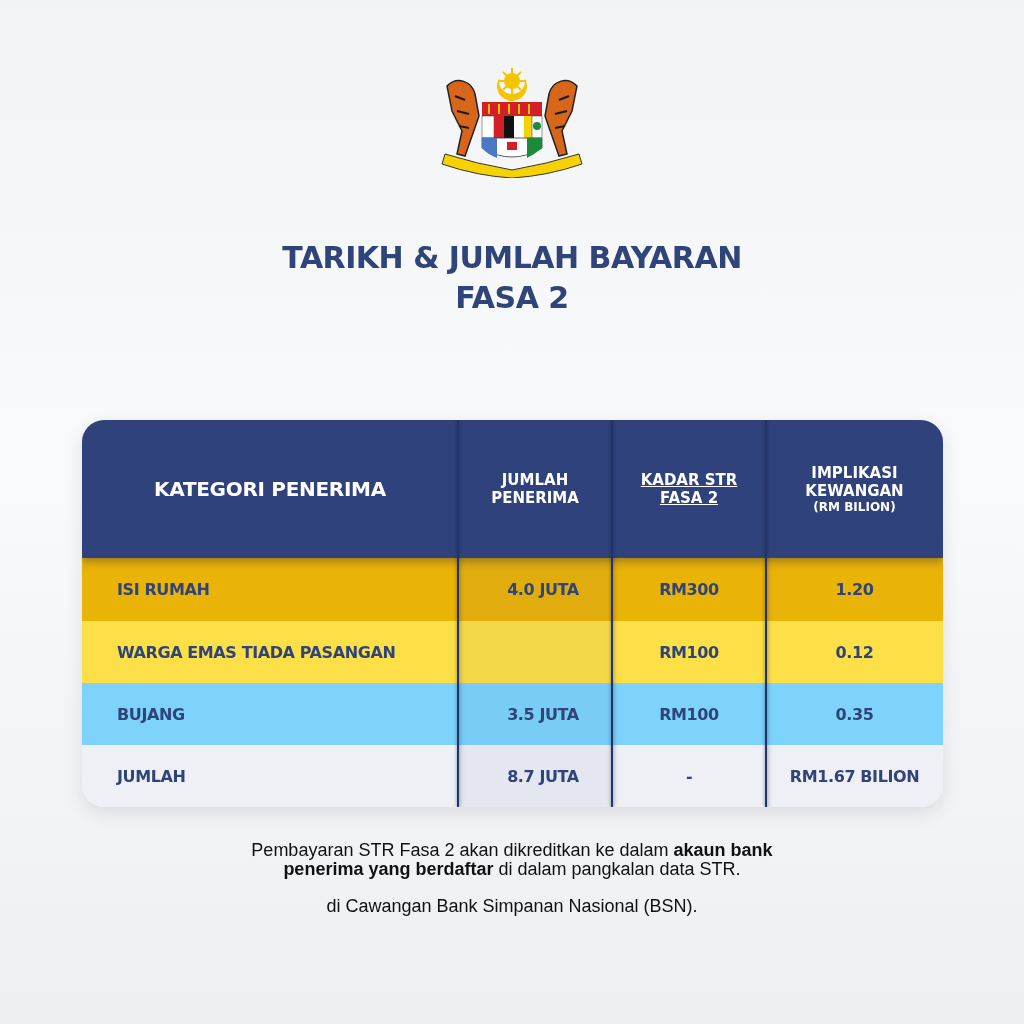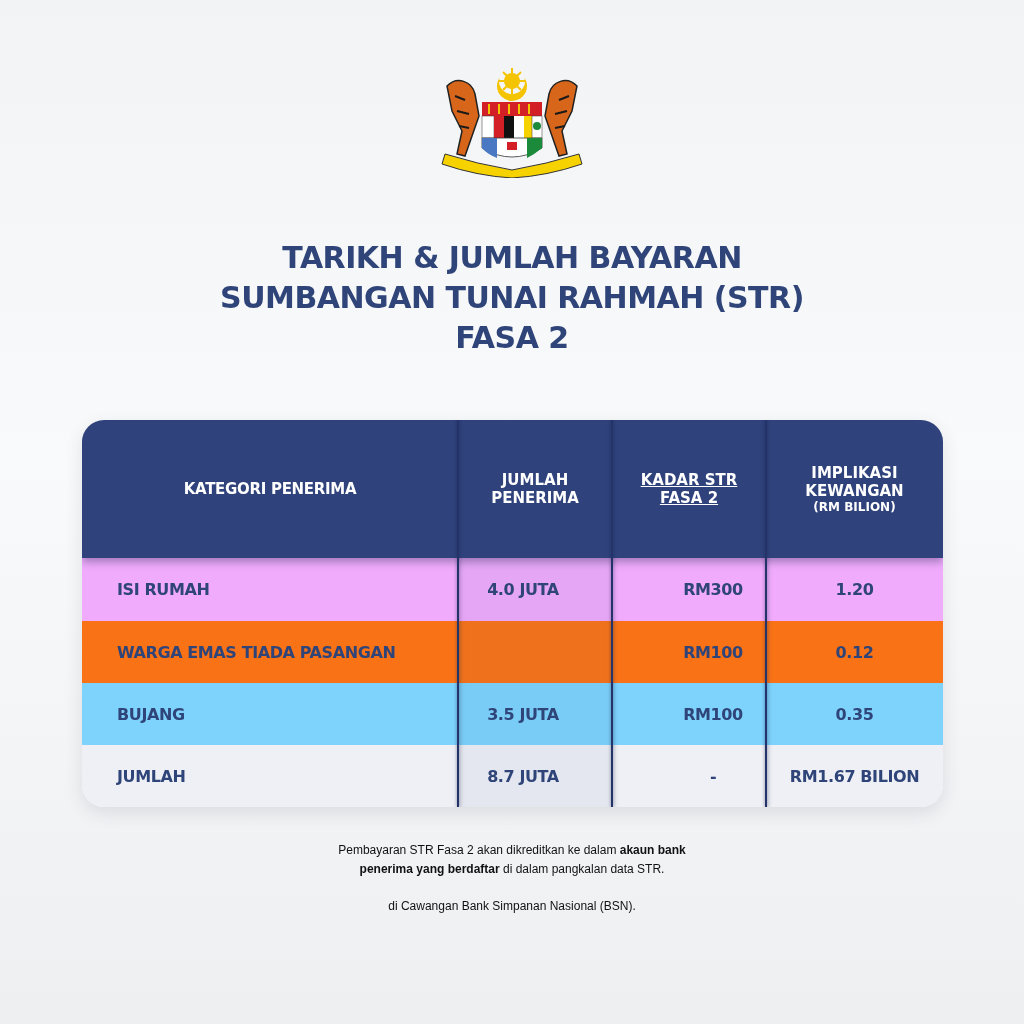--- a/index.html
+++ b/index.html
@@ -31,53 +31,53 @@
       box-shadow: 0 4px 8px rgba(20,30,70,0.35);
       z-index: 3;
     }
     .th {
       position: absolute; top: 0; height: 138px;
       display: flex; align-items: center; justify-content: center;
       flex-direction: column;
       color: #ffffff; font-weight: bold; text-align: center;
       font-family: "DejaVu Sans", sans-serif;
     }
-    .th.c0 { left: 0; width: 376px; font-size: 15px; letter-spacing: -0.3px; }
+    .th.c0 { left: 0; width: 376px; font-size: 20px; letter-spacing: -0.3px; }
     .th.c1 { left: 376px; width: 154px; font-size: 15px; line-height: 18px; }
     .th.c2 { left: 530px; width: 154px; font-size: 15px; line-height: 18px; text-decoration: underline; }
     .th.c3 { left: 684px; width: 177px; font-size: 15px; line-height: 18px; }
     .th .sub { font-size: 12px; line-height: 15px; }
     .col-sep {
       position: absolute; top: 0; width: 2px; height: 387px;
       background: #24346a; z-index: 4;
       box-shadow: 1px 0 3px rgba(20,30,70,0.25), -1px 0 3px rgba(20,30,70,0.25);
     }
     .col-sep.body { background: #b9bfd0; top: 138px; height: 249px; z-index: 2; box-shadow: 2px 0 4px rgba(60,70,100,0.18); }
     .row {
       position: absolute; left: 0; width: 861px; height: 62px;
     }
-    .row.r0 { top: 138px; height: 63px; background: #f0abfc; }
-    .row.r1 { top: 201px; background: #f97316; }
+    .row.r0 { top: 138px; height: 63px; background: #eab308; }
+    .row.r1 { top: 201px; background: #fde047; }
     .row.r2 { top: 263px; background: #7dd3fc; }
     .row.r3 { top: 325px; background: #eef0f5; }
     .cell {
       position: absolute; top: 0; height: 100%;
       display: flex; align-items: center;
       color: #2f4478; font-weight: bold; font-size: 16px;
       font-family: "DejaVu Sans", sans-serif; letter-spacing: -0.4px;
     }
     .cell.c0 { left: 35px; width: 340px; justify-content: flex-start; }
-    .cell.c1 { left: 364px; width: 154px; justify-content: center; }
-    .cell.c2 { left: 530px; width: 154px; justify-content: center; padding-left: 24px; }
+    .cell.c1 { left: 384px; width: 154px; justify-content: center; }
+    .cell.c2 { left: 530px; width: 154px; justify-content: center; }
     .cell.c3 { left: 684px; width: 177px; justify-content: center; }
     .shade-col { position: absolute; top: 0; height: 100%; background: rgba(60,80,140,0.05); }
     .row.total .cell { font-weight: 900; }
     .notes {
       position: absolute; left: 0; width: 1024px; text-align: center;
-      color: #111111; font-size: 12px; line-height: 19px;
+      color: #111111; font-size: 18px; line-height: 19px;
       font-family: "Liberation Sans", sans-serif;
     }
     .notes b { font-weight: bold; }
     .n1 { top: 841px; }
     .n2 { top: 897px; }
   </style>
 </head>
 <body>
 
 <div class="crest">
@@ -123,21 +123,20 @@
     <path d="M45 72 L60 72 L60 92 Q50 88 45 82 Z" fill="#4a78c2"></path>
     <path d="M90 72 L105 72 L105 82 Q98 88 90 92 Z" fill="#1b8a3a"></path>
     <rect x="70" y="76" width="10" height="8" fill="#d32027"></rect>
 
     <path d="M8 88 Q40 98 75 104 Q110 98 142 88 L145 98 Q110 110 75 112 Q40 110 5 98 Z" fill="#f5d200" stroke="#333" stroke-width="1"></path>
   </svg>
 </div>
 
 <div class="title">
   <div>TARIKH &amp; JUMLAH BAYARAN</div>
-  <div>SUMBANGAN TUNAI RAHMAH (STR)</div>
   <div>FASA 2</div>
 </div>
 
 <div class="table-wrap">
   <div class="thead">
     <div class="th c0">
       <span>KATEGORI PENERIMA</span>
     </div>
     <div class="th c1">
       <span>JUMLAH</span>

